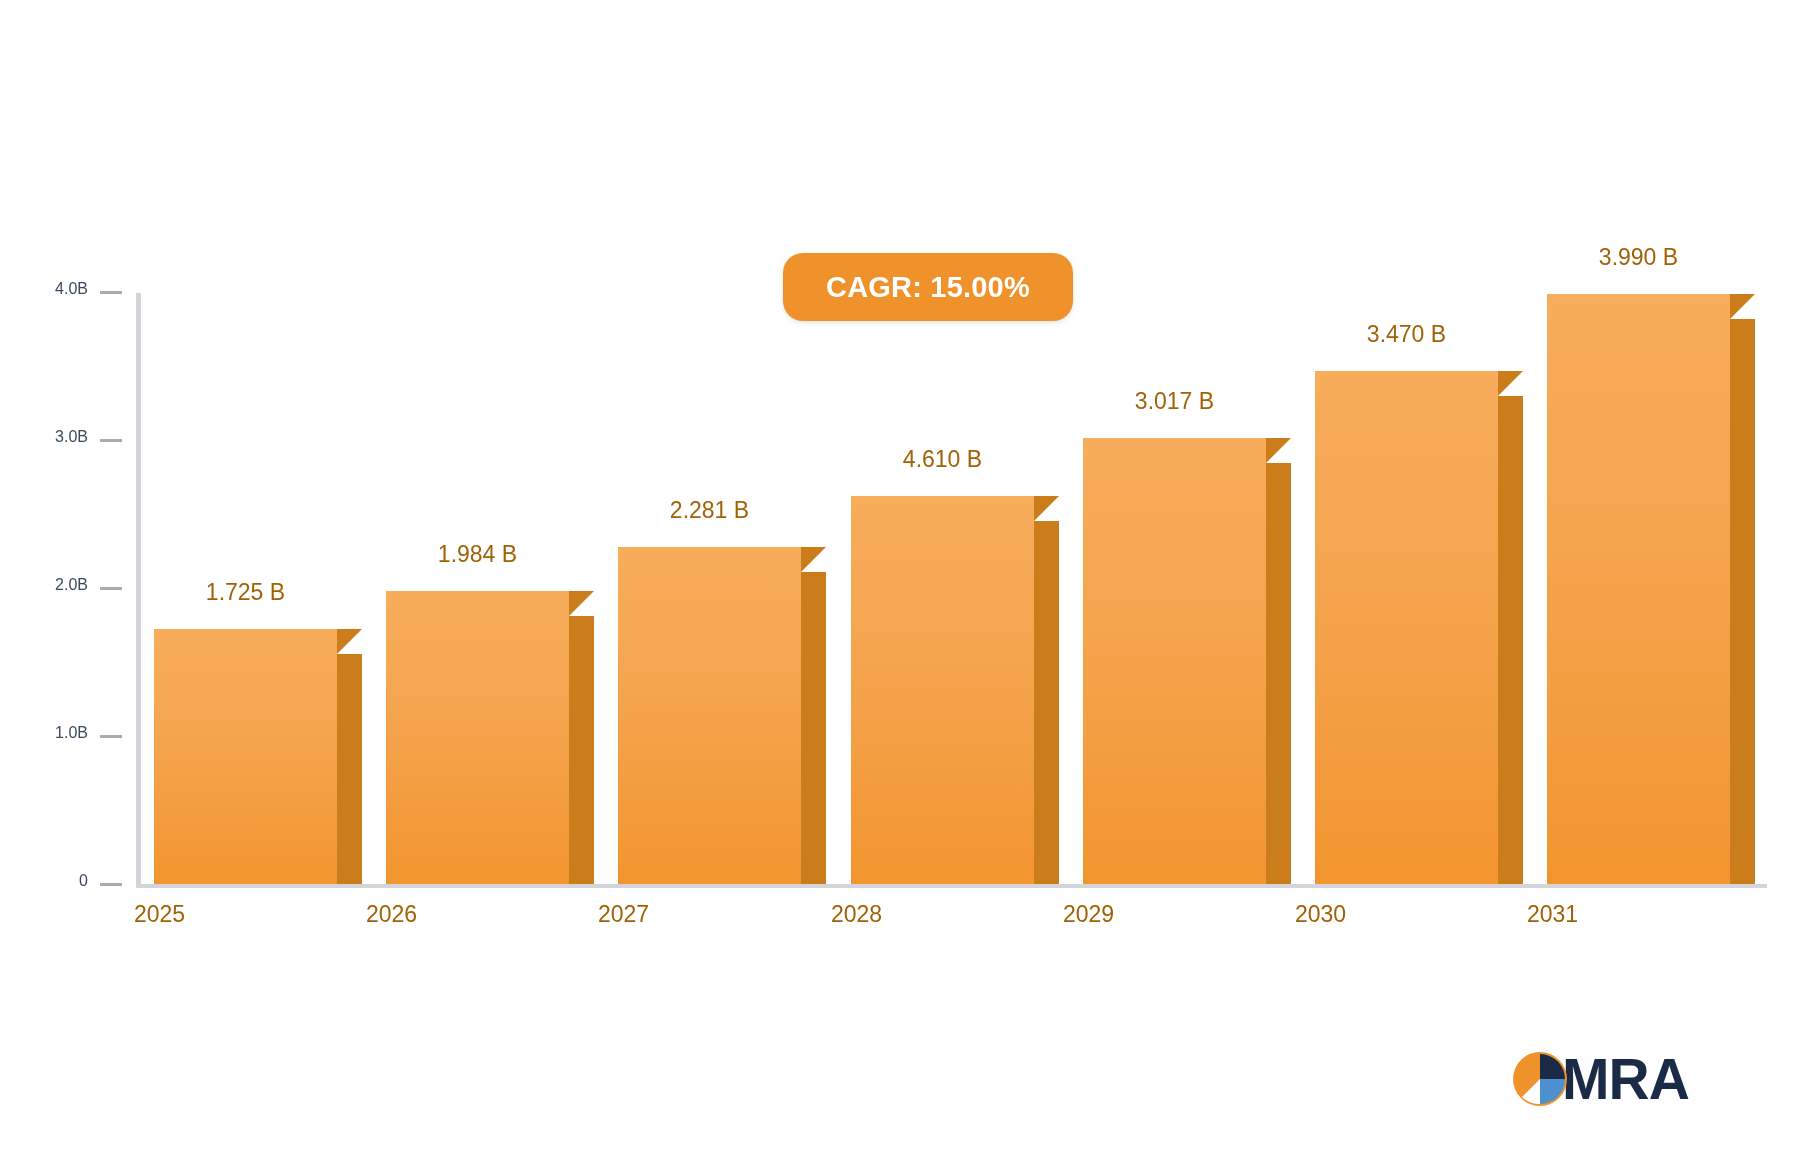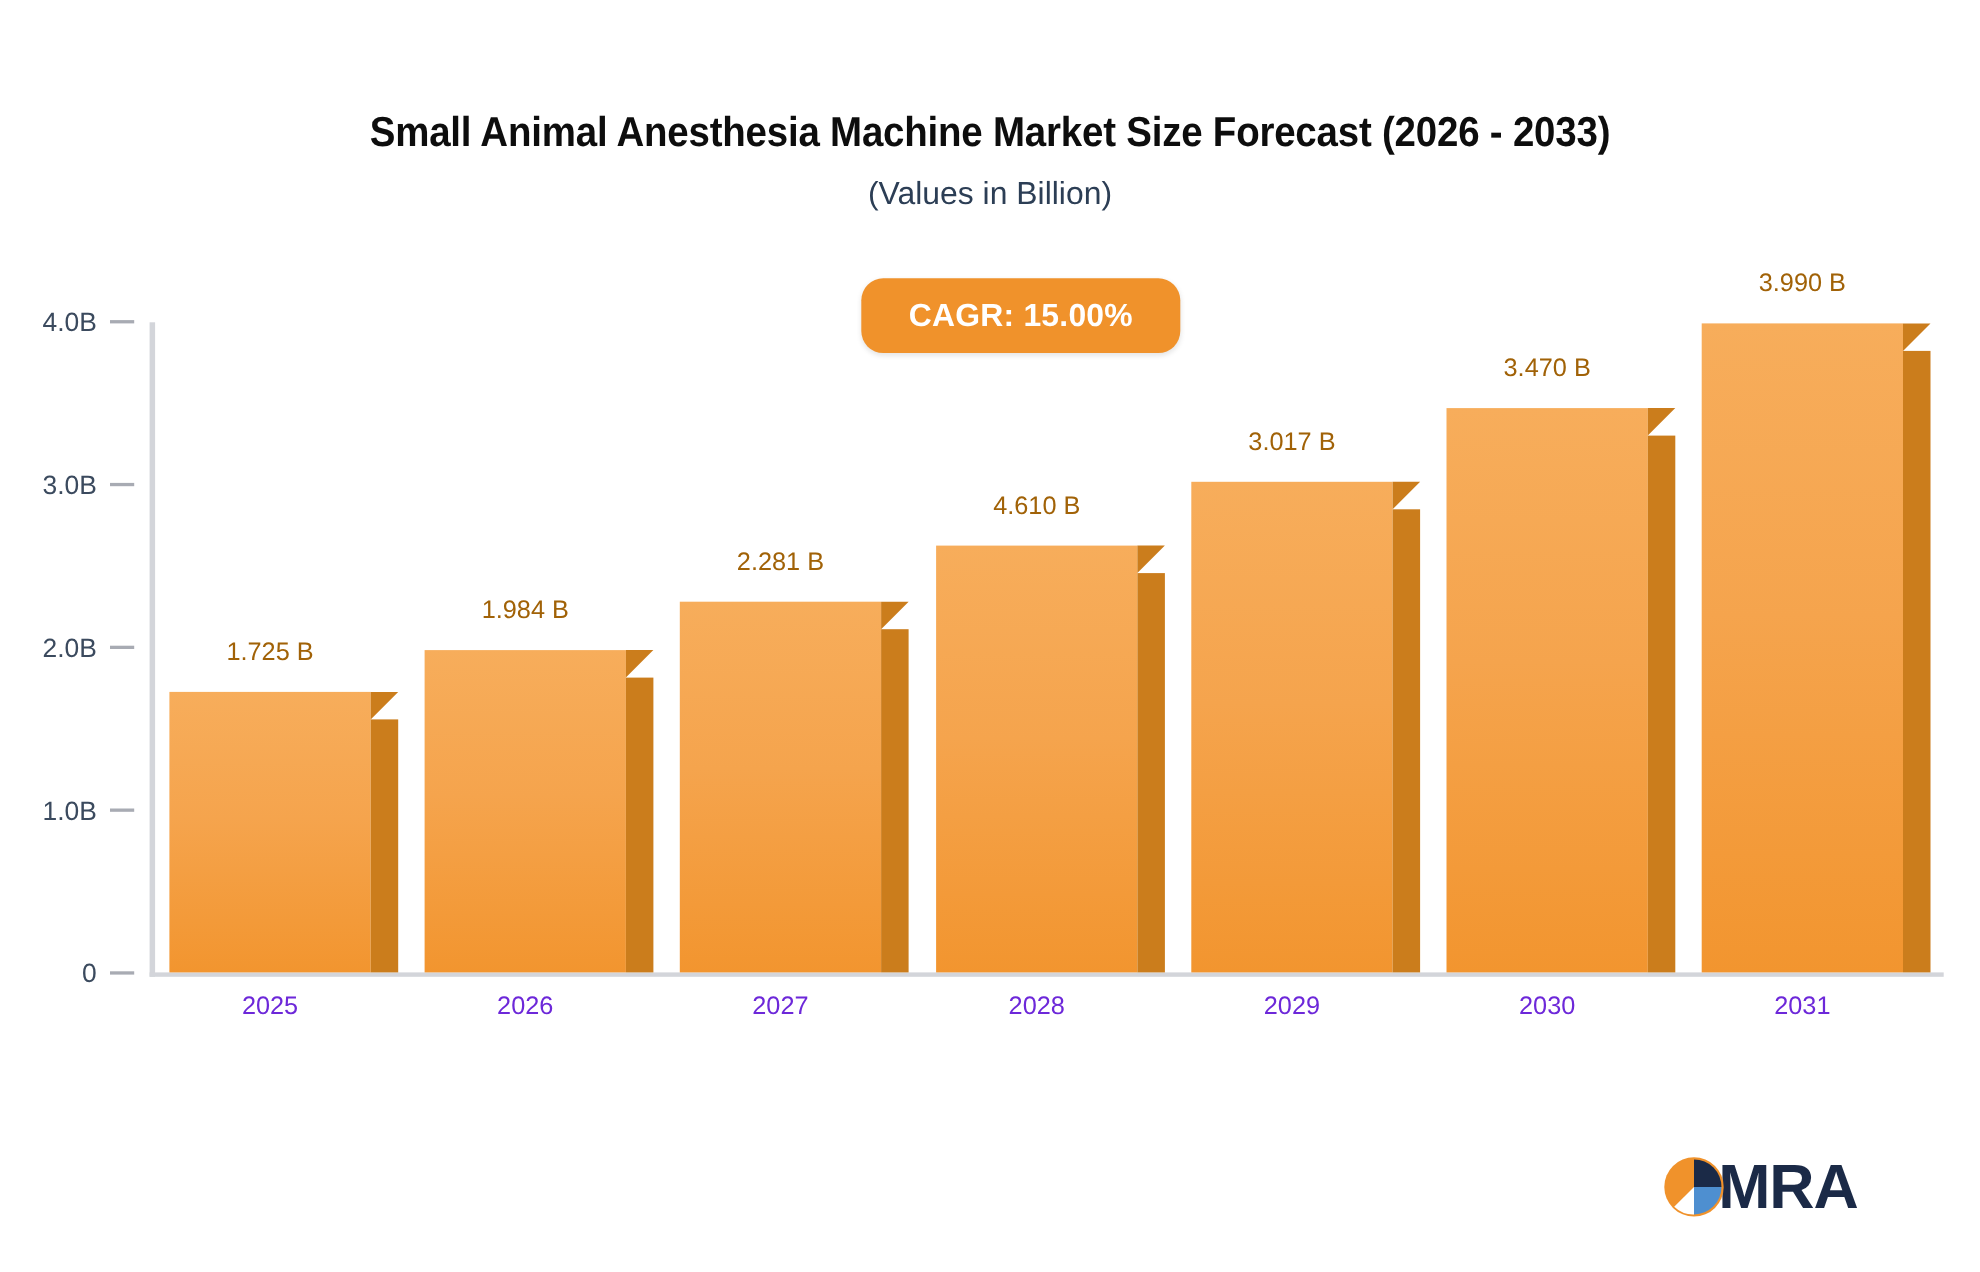--- a/index.html
+++ b/index.html
@@ -91,21 +91,21 @@
   .ytick {
     position: absolute;
     left: 0;
     width: 130px;
     height: 22px;
   }
   .ytick .ylabel {
     position: absolute;
     right: 42px;
     top: -13px;
-    font-size: 24px;
+    font-size: 16px;
     color: #3b4a5e;
     text-align: right;
     white-space: nowrap;
   }
   .ytick .ymark {
     position: absolute;
     right: 8px;
     top: -2px;
     width: 22px;
     height: 3px;
@@ -141,22 +141,21 @@
     left: 50%;
     transform: translateX(-50%);
     font-size: 23px;
     color: #a16207;
     white-space: nowrap;
   }
   .xtick-label {
     position: absolute;
     top: 901px;
     font-size: 23px;
-    color: #6d28d9;
-    text-align: center;
+    color: #a16207;
     white-space: nowrap;
   }
 
   
   #logo {
     position: absolute;
     left: 1512px;
     top: 1043px;
     display: flex;
     align-items: center;
@@ -175,24 +174,20 @@
     letter-spacing: -1px;
     margin-left: -6px;
     line-height: 1;
   }
 </style>
 </head>
 <body>
 
 <div id="page">
 
-  <div id="title-block">
-    <div id="chart-title">Small Animal Anesthesia Machine Market Size Forecast (2026 - 2033)</div>
-    <div id="chart-subtitle">(Values in Billion)</div>
-  </div>
 
   <div id="cagr-badge">
     <span class="cagr-text">CAGR: 15.00%</span>
   </div>
 
   <div id="plot">
     <div class="axis-line-y"></div>
     <div class="axis-line-x"></div>
 
     <div class="ytick" style="top:293px;">

